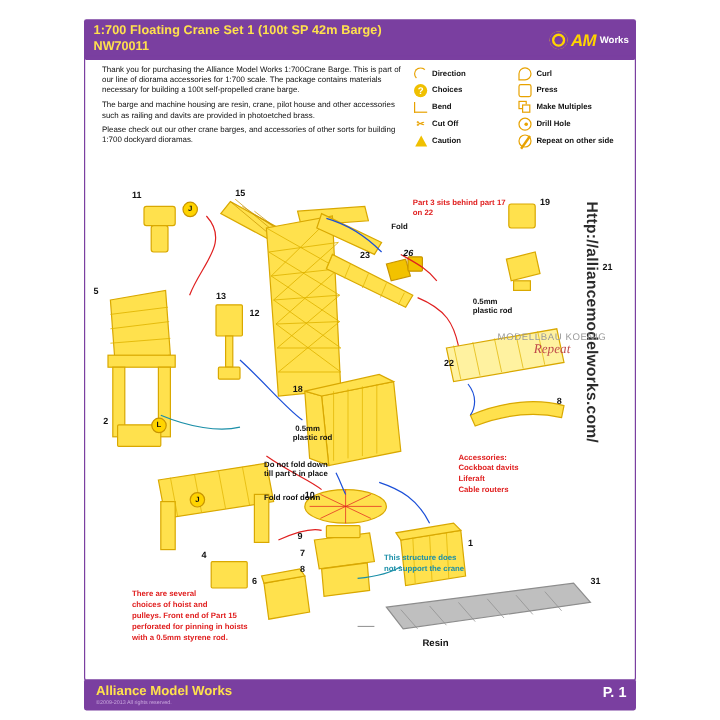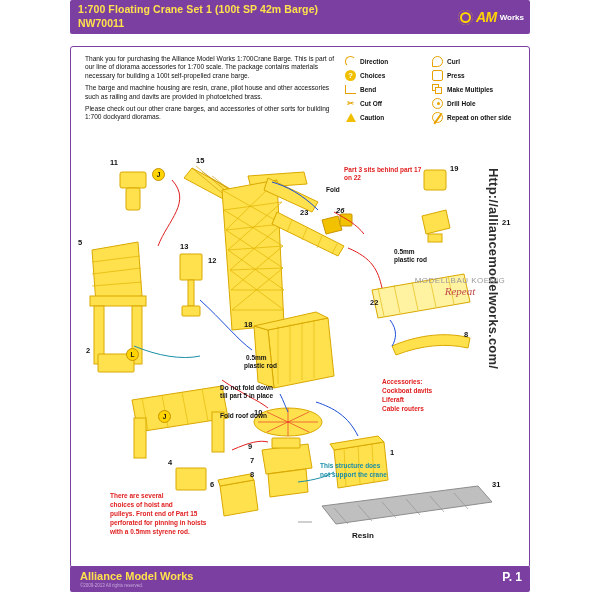--- a/index.html
+++ b/index.html
@@ -8,21 +8,21 @@
     background:#ffffff;
     font-family:"Liberation Sans",sans-serif;
     overflow:hidden;
   }
   #sheet{
     position:absolute;left:0;top:0;width:600px;height:600px;
     background:#ffffff;
   }
   
   .header{
-    position:absolute;left:70px;top:0;width:460px;height:34px;
+    position:absolute;left:70px;top:16px;width:460px;height:34px;
     background:#7a3fa0;
     border-radius:2px;
   }
   .header .title{
     position:absolute;left:8px;top:3px;
     color:#ffe14d;font-size:10.5px;font-weight:bold;line-height:13px;
     letter-spacing:.1px;
   }
   .header .sub{
     position:absolute;left:8px;top:17px;

